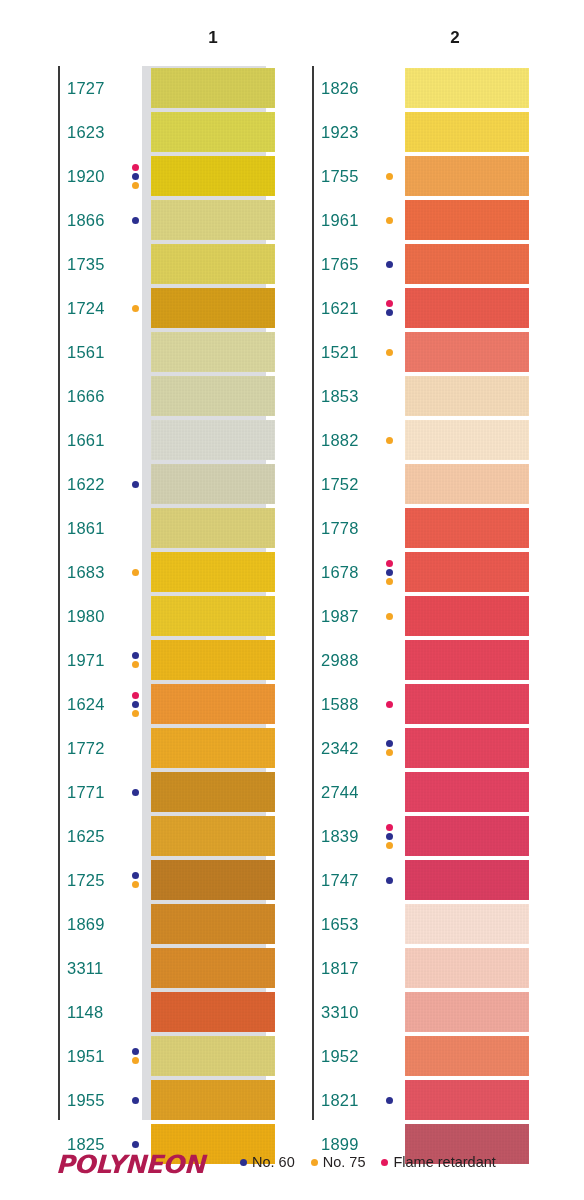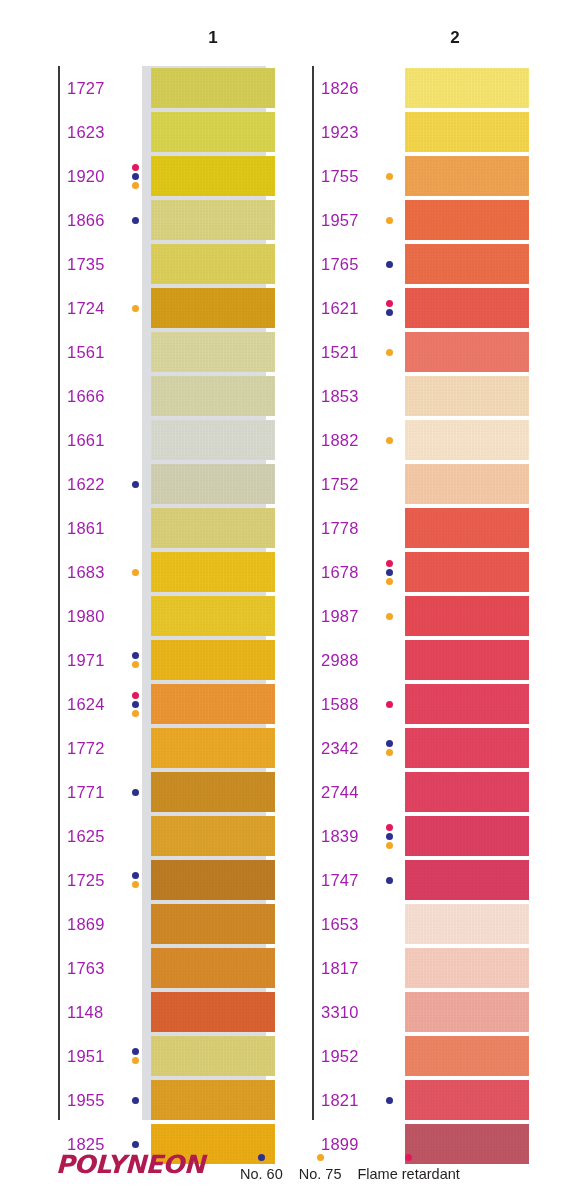--- a/index.html
+++ b/index.html
@@ -76,21 +76,21 @@
     height: 44px;
   }
 
   .row-label {
     position: absolute;
     left: 0;
     top: 0;
     height: 44px;
     line-height: 44px;
     font-size: 16.5px;
-    color: #a21caf;
+    color: #0f766e;
     letter-spacing: 0.2px;
     white-space: nowrap;
   }
 
   .dots {
     position: absolute;
     left: 62px;
     top: 0;
     height: 44px;
     width: 12px;
@@ -183,21 +183,20 @@
     gap: 0px;
     font-size: 14.5px;
     color: #231f20;
   }
   .legend-item {
     display: flex;
     align-items: center;
     gap: 5px;
     margin-right: 16px;
     white-space: nowrap;
-    flex-direction: column;
   }
   .legend-dot {
     width: 7px;
     height: 7px;
     border-radius: 50%;
     display: inline-block;
   }
   .legend-dot.no60  { background: #2b2f8f; }
   .legend-dot.no75  { background: #f5a623; }
   .legend-dot.flame { background: #e5175c; }
@@ -364,21 +363,21 @@
               <div class="swatch-tex"></div>
             </div>
           </div>
           <div class="row">
             <div class="row-label">1869</div>
             <div class="swatch" style="background: rgb(210, 138, 39);">
               <div class="swatch-tex"></div>
             </div>
           </div>
           <div class="row">
-            <div class="row-label">1763</div>
+            <div class="row-label">3311</div>
             <div class="swatch" style="background: rgb(218, 140, 42);">
               <div class="swatch-tex"></div>
             </div>
           </div>
           <div class="row">
             <div class="row-label">1148</div>
             <div class="swatch" style="background: rgb(221, 99, 49);">
               <div class="swatch-tex"></div>
             </div>
           </div>
@@ -432,21 +431,21 @@
           <div class="row">
             <div class="row-label">1755</div>
             <div class="dots">
               <span class="dot no75"></span>
             </div>
             <div class="swatch" style="background: rgb(243, 165, 82);">
               <div class="swatch-tex"></div>
             </div>
           </div>
           <div class="row">
-            <div class="row-label">1957</div>
+            <div class="row-label">1961</div>
             <div class="dots">
               <span class="dot no75"></span>
             </div>
             <div class="swatch" style="background: rgb(240, 110, 68);">
               <div class="swatch-tex"></div>
             </div>
           </div>
           <div class="row">
             <div class="row-label">1765</div>
             <div class="dots">

